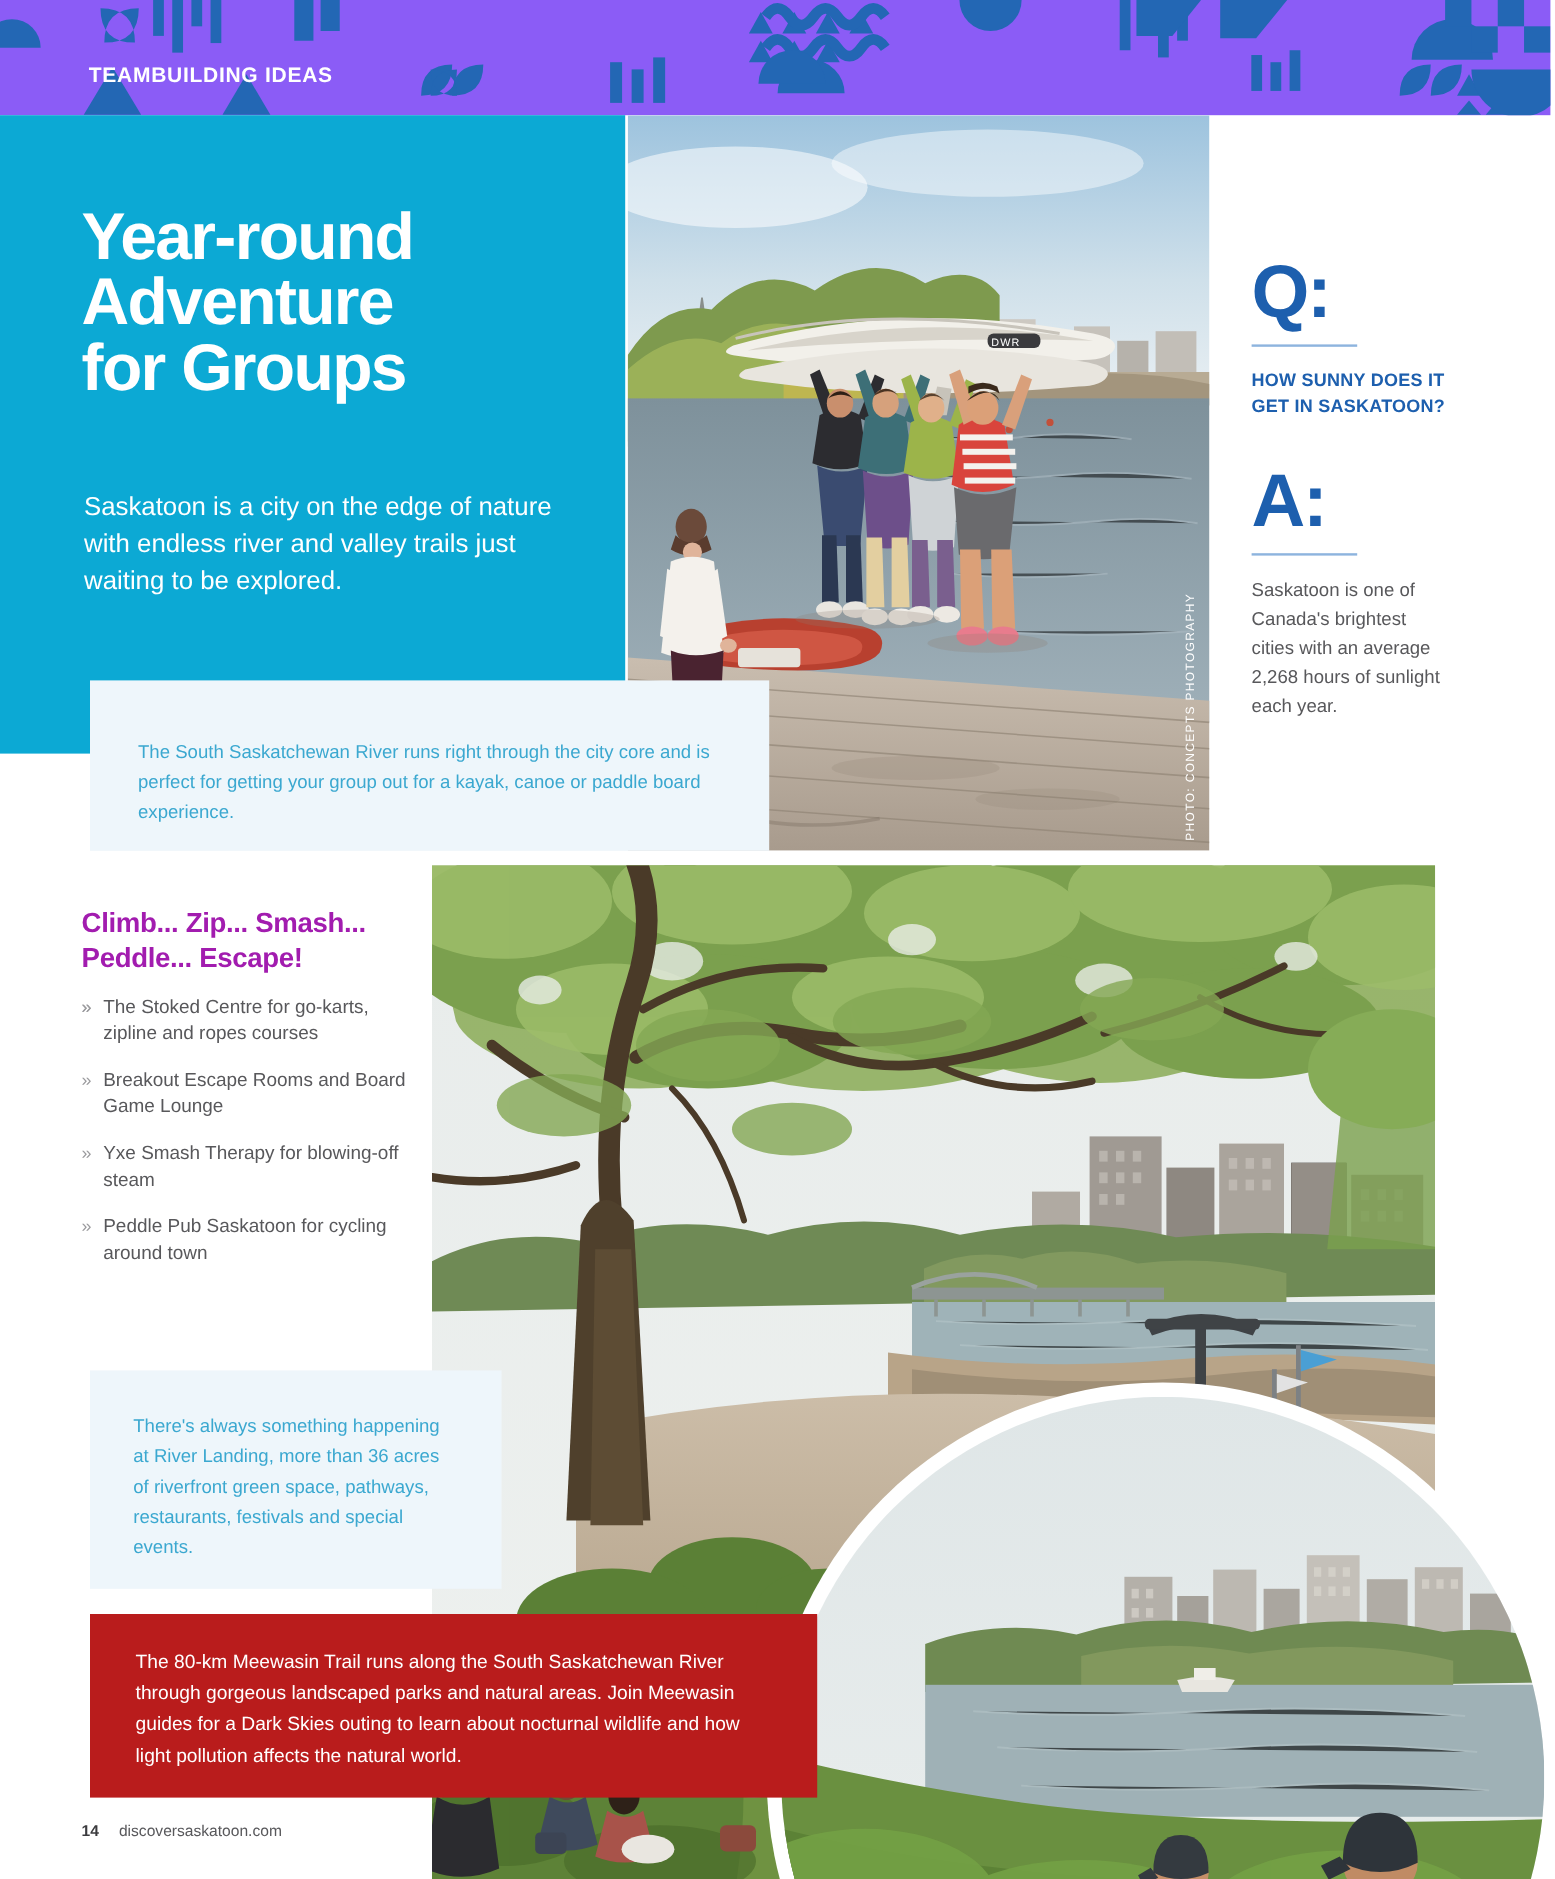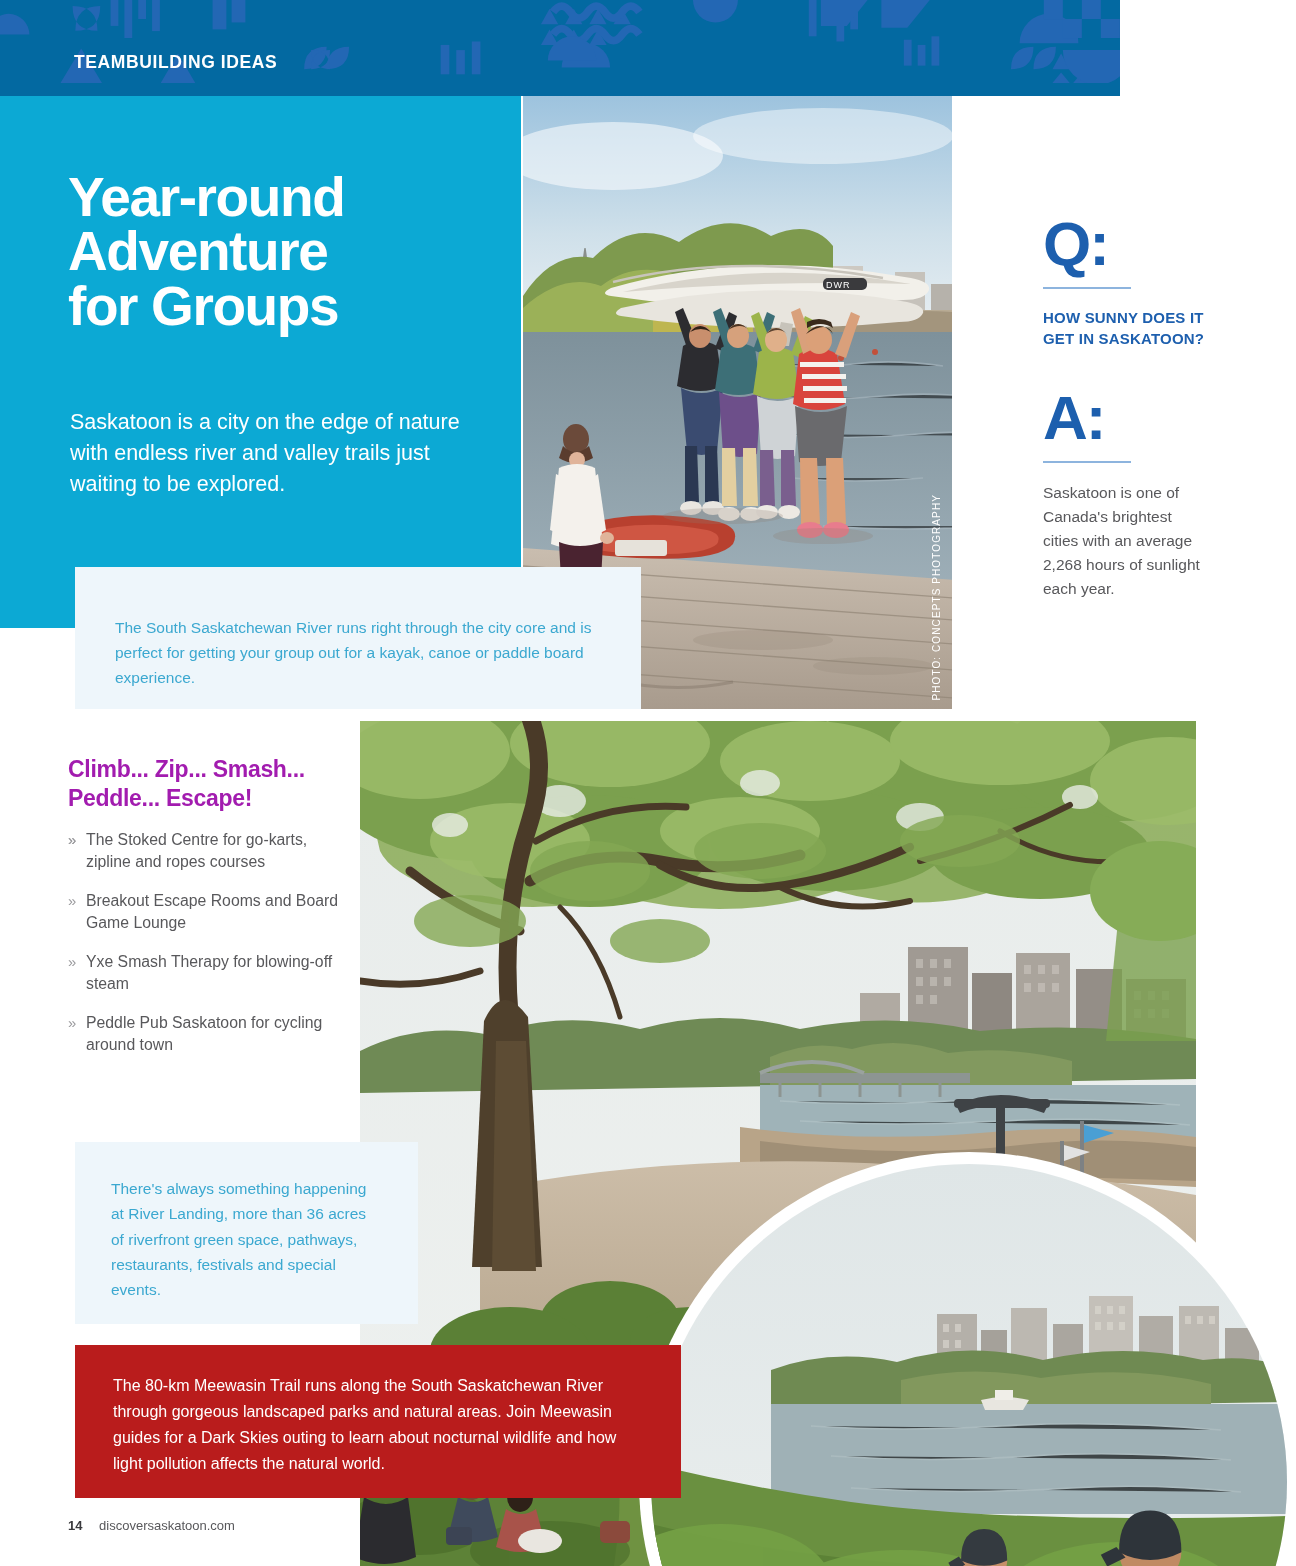--- a/index.html
+++ b/index.html
@@ -6,22 +6,22 @@
   html,body { background:#ffffff; }
   body {
     width:1296px; height:1566px;
     position:relative; overflow:hidden;
     font-family:"Liberation Sans", sans-serif;
     color:#58585b;
   }
 
   
   .header-band {
-    position:absolute; left:0; top:0; width:1120px; height:96px;
-    background:#0369a1; overflow:hidden;
+    position:absolute; left:0; top:0; width:1292px; height:96px;
+    background:#8b5cf6; overflow:hidden;
   }
   .header-pattern { position:absolute; inset:0; opacity:1; }
   .header-title {
     position:absolute; left:74px; top:52px;
     font-size:17.5px; font-weight:bold; color:#ffffff;
     letter-spacing:0.6px;
   }
 
   
   .hero-teal {
@@ -33,21 +33,21 @@
     font-size:55px; line-height:0.99; font-weight:bold;
     color:#ffffff; letter-spacing:-1.4px;
   }
   .hero-sub {
     position:absolute; left:70px; top:407px; width:420px;
     font-size:21.5px; line-height:1.44; color:#ffffff;
   }
 
   
   .photo-kayak {
-    position:absolute; left:523px; top:96px; width:429px; height:613px;
+    position:absolute; left:523px; top:96px; width:485px; height:613px;
     overflow:hidden;
   }
   .photo-credit-v {
     position:absolute;
     writing-mode:vertical-rl;
     font-size:10px; letter-spacing:1.1px; color:#ffffff;
     text-transform:uppercase;
     transform:rotate(180deg);
   }
   .credit-kayak { right:10px; bottom:8px; }

